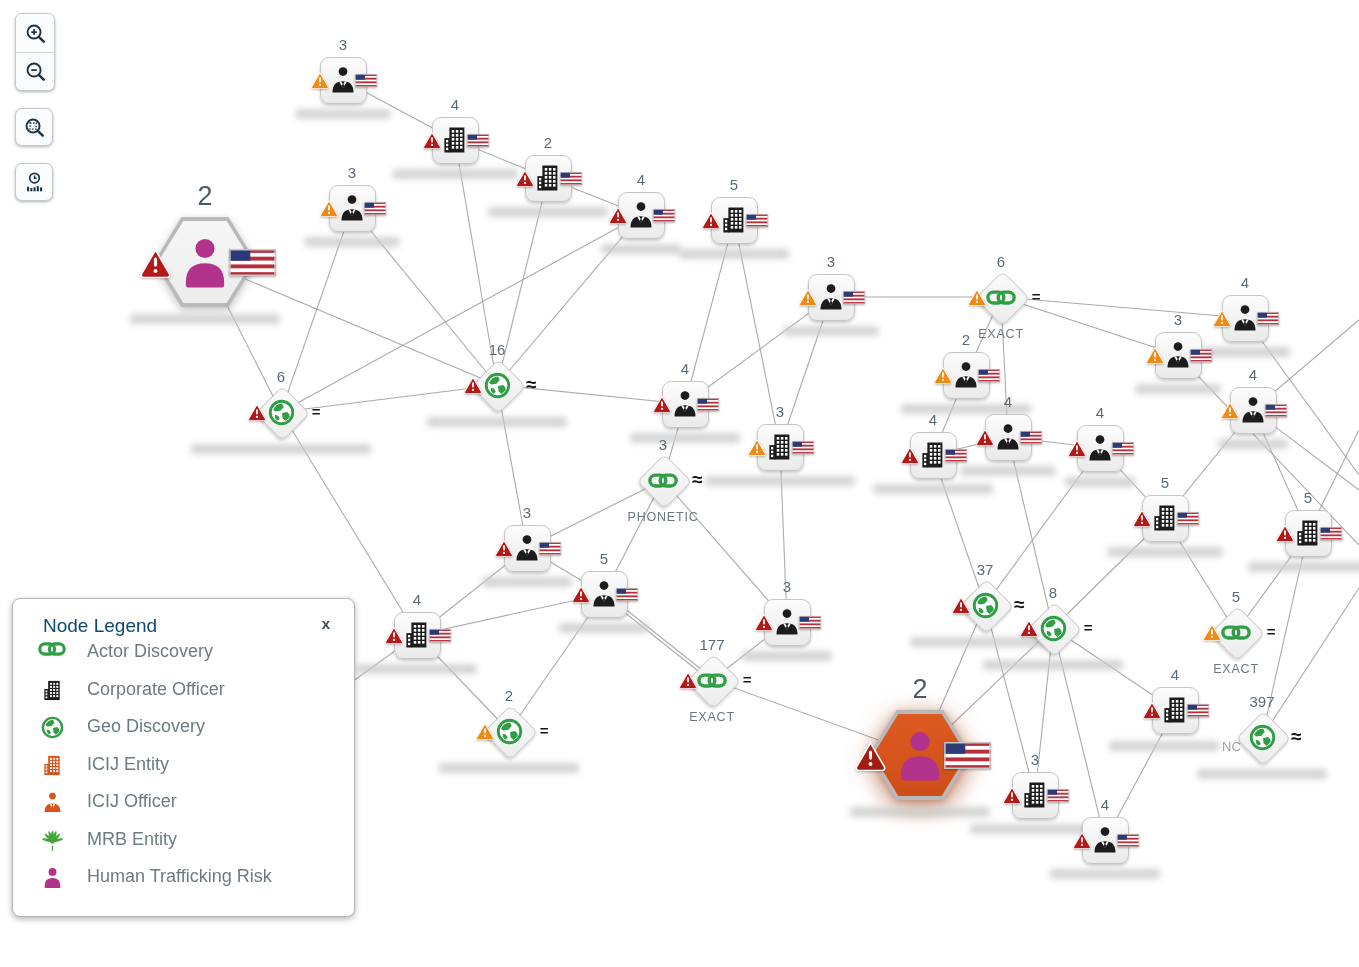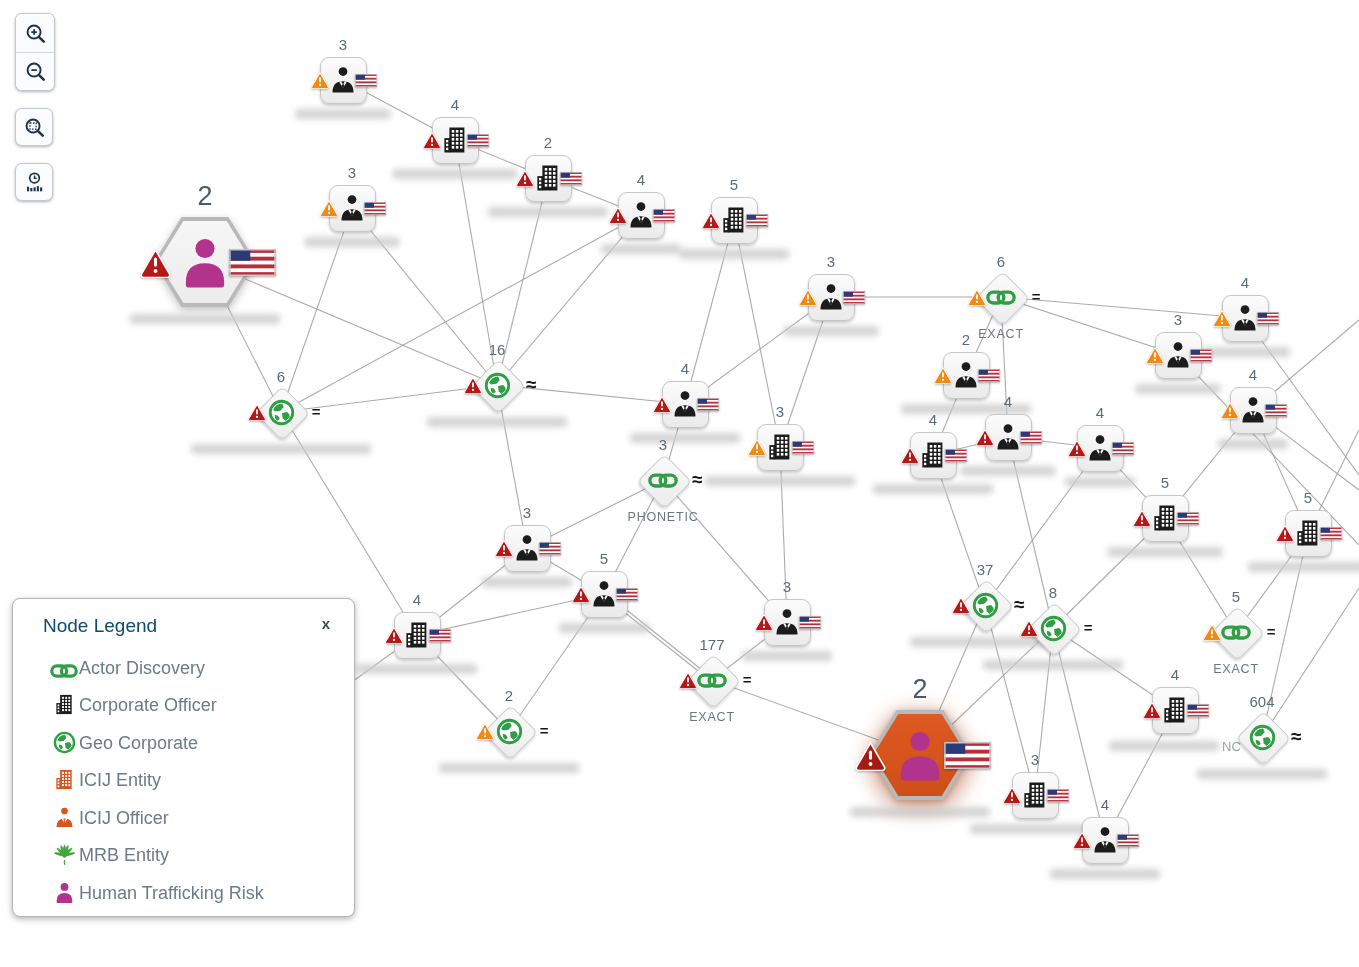--- a/index.html
+++ b/index.html
@@ -29,21 +29,21 @@
   .btn{width:38px;height:38px;display:flex;align-items:center;justify-content:center;
        background:#fbfcfd;border:none;cursor:pointer;padding:0;}
   .btn-group .btn + .btn{border-top:1px solid #d4d8dc;}
   .btn.solo{border:1px solid #c3c9cf;border-radius:7px;box-shadow:0 1px 3px rgba(0,0,0,.3);}
   .legend{position:absolute;left:12px;top:598px;width:343px;box-sizing:border-box;background:#fff;
           border:1px solid #b5b5b5;border-radius:8px;box-shadow:0 2px 6px rgba(0,0,0,.3);
           padding:16px 0 12px;z-index:30;}
   .legend-head{display:flex;justify-content:space-between;align-items:flex-start;padding:0 20px 4px 30px;}
   .legend-title{font-size:19px;color:#0c4a6e;}
   .legend-close{font-size:15px;font-weight:700;color:#3d4a54;cursor:pointer;padding:0 4px;}
-  .legend-item{display:flex;align-items:flex-end;height:37.5px;padding-left:36px;}
+  .legend-item{display:flex;align-items:flex-start;height:37.5px;padding-left:24px;gap:20px;}
   .lg-ic{width:30px;display:flex;justify-content:center;line-height:0;}
   .lg-label{font-size:18px;color:#6d7b84;}
 </style>
 </head>
 <body>
 
 <div class="stage">
   <svg id="edges" width="1359" height="967">
       <line x1="343" y1="80" x2="455" y2="140" stroke="#9c9c9c" stroke-width="1.1" opacity="0.85"></line>
       <line x1="455" y1="140" x2="548" y2="178" stroke="#9c9c9c" stroke-width="1.1" opacity="0.85"></line>
@@ -1199,21 +1199,21 @@
       <div class="node" style="left: 1235.5px; top: 710.5px; width: 53px; height: 53px;">
         <div class="dm" style="left:8px;top:8px;width:37px;height:37px;"></div>
         <div class="icon-c">
           <svg viewBox="0 0 24 24" width="27" height="27">
     <circle cx="12" cy="12" r="10" fill="#fff" stroke="#2f9e45" stroke-width="2.5"></circle>
     <path d="M4.5 9.5 Q7 4.5 12.5 4 L14 7 L11 10.5 L6.5 11 Z" fill="#2f9e45"></path>
     <path d="M12.5 12.5 L17 11.5 Q20 14 19 16.5 L15.5 19.5 L13 17 Z" fill="#2f9e45"></path>
     <path d="M6 14 l3 .8 1.5 3 -2.5 1.6 Q5.6 17.2 6 14 Z" fill="#2f9e45"></path>
           </svg>
         </div>
-        <div class="cnt" style="top:-18px;">604</div>
+        <div class="cnt" style="top:-18px;">397</div>
         <span class="badge" style="right:-13px;top:16px;font-size:19px;">≈</span>
         <span class="blur-wrap" style="top:58px;">
           <span class="blur-bar" style="width:130px;"></span>
         </span>
       </div>
       <div class="node" style="left: 869px; top: 710px; width: 102px; height: 90px;">
         <div style="position:absolute;inset:0;filter:drop-shadow(0 6px 12px rgba(214,83,28,.55)) drop-shadow(0 2px 3px rgba(0,0,0,.3));">
           <div class="hexO" style="background:#b9b9b9;"></div>
           <div class="hexI" style="background:linear-gradient(#dd5b22,#cf4d17);"></div>
         </div>
@@ -1414,21 +1414,21 @@
         </div>
         <div class="legend-item">
           <span class="lg-ic">
             <svg viewBox="0 0 24 24" width="23" height="23">
     <circle cx="12" cy="12" r="10" fill="#fff" stroke="#2f9e45" stroke-width="2.5"></circle>
     <path d="M4.5 9.5 Q7 4.5 12.5 4 L14 7 L11 10.5 L6.5 11 Z" fill="#2f9e45"></path>
     <path d="M12.5 12.5 L17 11.5 Q20 14 19 16.5 L15.5 19.5 L13 17 Z" fill="#2f9e45"></path>
     <path d="M6 14 l3 .8 1.5 3 -2.5 1.6 Q5.6 17.2 6 14 Z" fill="#2f9e45"></path>
             </svg>
           </span>
-          <span class="lg-label">Geo Corporate</span>
+          <span class="lg-label">Geo Discovery</span>
         </div>
         <div class="legend-item">
           <span class="lg-ic">
             <svg viewBox="0 0 24 24" width="23" height="23">
               <rect x="7.5" y="2" width="12" height="20" fill="#d9531c"></rect>
     <rect x="3.5" y="10.5" width="4.6" height="11.5" fill="#d9531c"></rect>
               <g fill="#fff">
                 <rect x="9.4" y="4" width="2" height="2.1"></rect>
                 <rect x="9.4" y="7.2" width="2" height="2.1"></rect>
                 <rect x="9.4" y="10.4" width="2" height="2.1"></rect>

